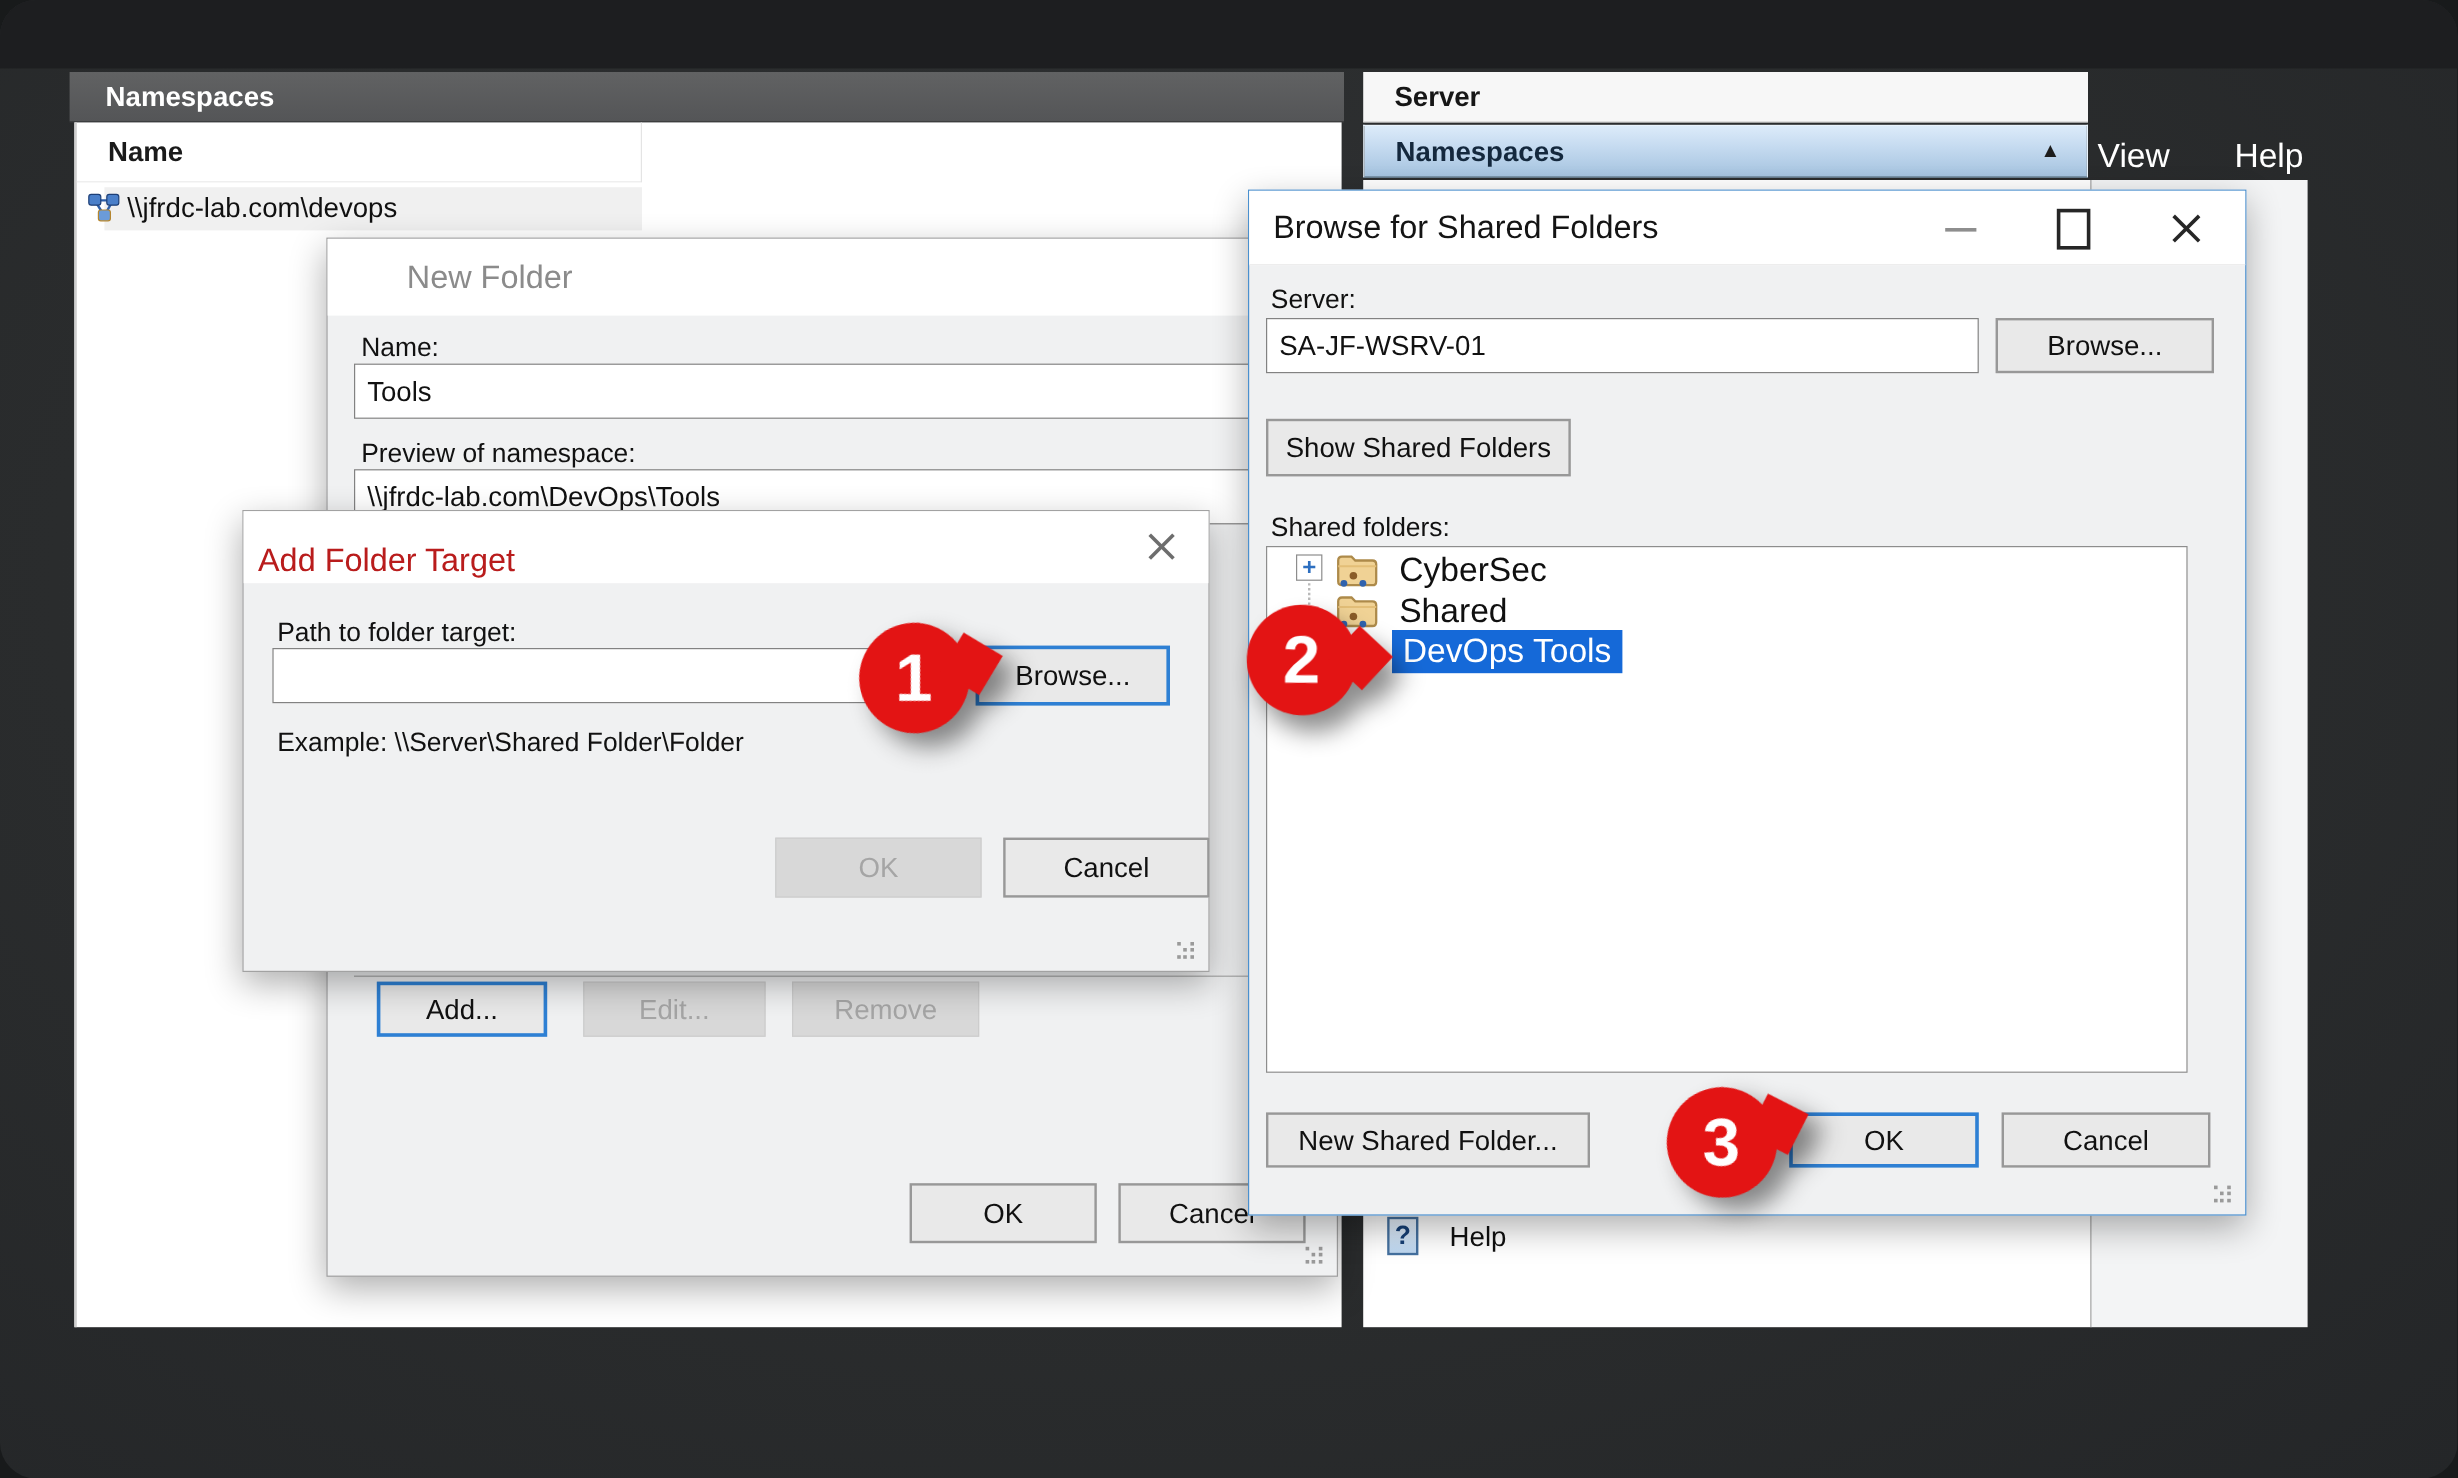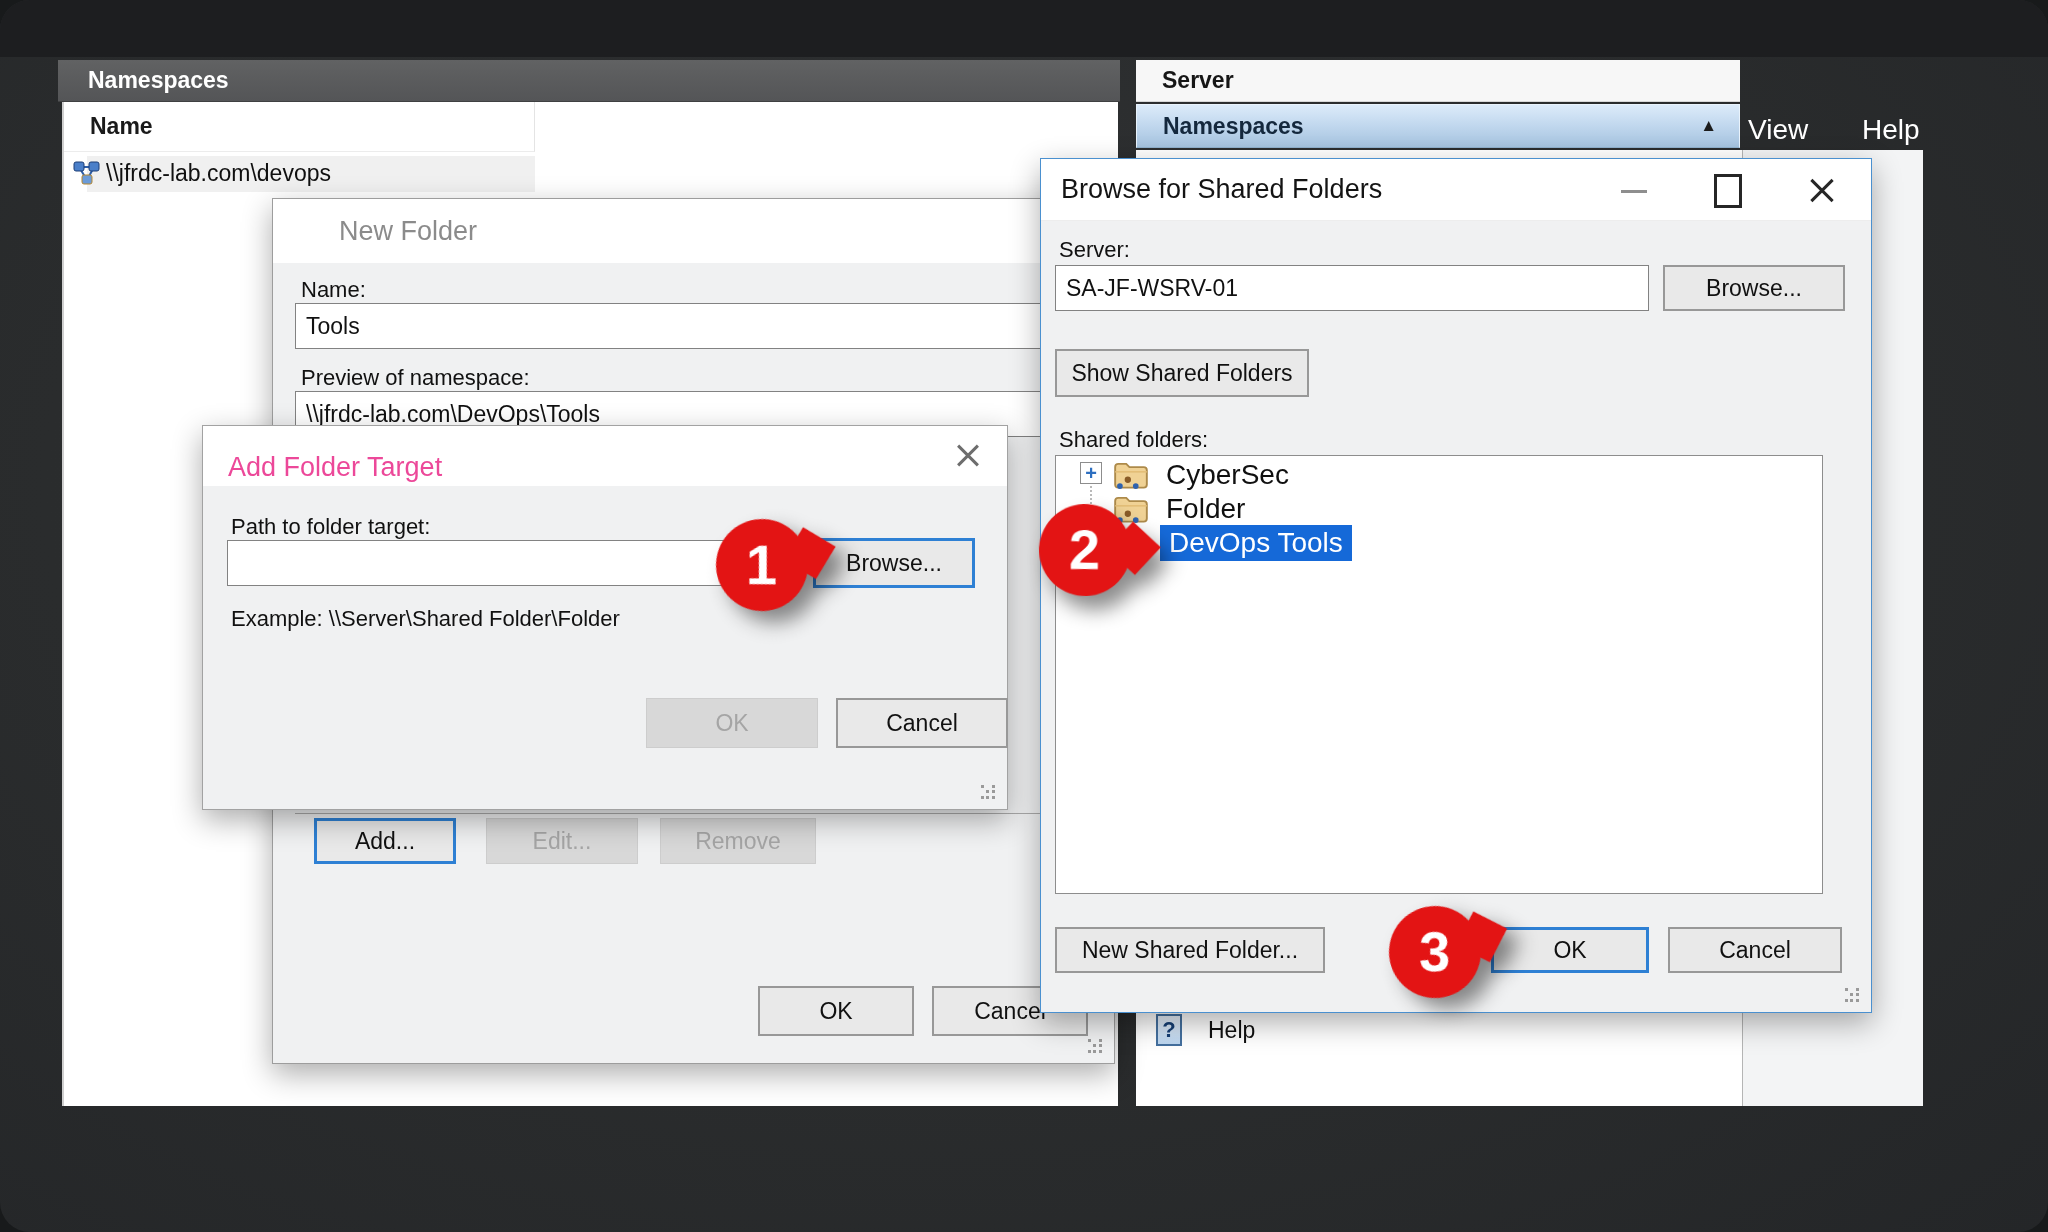--- a/index.html
+++ b/index.html
@@ -67,21 +67,21 @@
   .nf-add{left:41px;top:619px;width:142px;height:46px;}
   .nf-edit{left:213px;top:619px;width:152px;height:46px;}
   .nf-remove{left:387px;top:619px;width:156px;height:46px;}
   .nf-ok{left:485px;top:787px;width:156px;height:50px;}
   .nf-cancel{left:659px;top:787px;width:156px;height:50px;}
   .newfolder .grip{right:10px;bottom:8px;}
 
   
   .dlg.addtarget{left:202px;top:425px;width:806px;height:385px;border:1px solid #a2a2a2;z-index:30;}
   .addtarget .titlebar{height:60px;}
-  .addtarget .title{padding-left:25px;font-size:27px;color:#ec4899;flex:1;margin-top:22px;}
+  .addtarget .title{padding-left:12px;font-size:27px;color:#b91c1c;flex:1;margin-top:22px;}
   .x-close{position:relative;width:34px;height:34px;margin-right:22px;}
   .x-close::before,.x-close::after{content:"";position:absolute;left:3px;top:15px;width:28px;height:3px;background:#6d6d6d;}
   .x-close::before{transform:rotate(45deg);} .x-close::after{transform:rotate(-45deg);}
   .at-path-lab{left:28px;top:88px;}
   .at-path{left:24px;top:114px;width:534px;height:46px;}
   .at-browse{left:610px;top:112px;width:162px;height:50px;}
   .at-example{left:28px;top:180px;}
   .at-ok{left:443px;top:272px;width:172px;height:50px;}
   .at-cancel{left:633px;top:272px;width:172px;height:50px;}
   .addtarget .grip{right:10px;bottom:8px;}
@@ -239,21 +239,21 @@
         <span style="position:absolute;left:110px;">CyberSec</span>
       </div>
       <div class="tree-row" style="left:0;top:36px;width:760px;">
         <svg class="fold-ico" width="38" height="32" viewBox="0 0 24 20">
           <path d="M2 5 q0-2 2-2 h5 l2 2 h9 q2 0 2 2 v9 q0 2 -2 2 h-16 q-2 0 -2 -2 z" fill="#f0d295" stroke="#ad8a4a" stroke-width="1.2"></path>
           <path d="M2 8 h20" stroke="#e3be77" stroke-width="1"></path>
           <circle cx="10" cy="13" r="2" fill="#8a5c28"></circle>
           <circle cx="5" cy="17" r="1.8" fill="#2f62ae"></circle>
             <circle cx="15" cy="17" r="1.8" fill="#2f62ae"></circle>
         </svg>
-        <span style="position:absolute;left:110px;">Folder</span>
+        <span style="position:absolute;left:110px;">Shared</span>
       </div>
       <div class="tree-row" style="left:0;top:70px;width:760px;">
         <svg class="fold-ico" width="38" height="32" viewBox="0 0 24 20">
           <path d="M2 5 q0-2 2-2 h5 l2 2 h9 q2 0 2 2 v9 q0 2 -2 2 h-16 q-2 0 -2 -2 z" fill="#f0d295" stroke="#ad8a4a" stroke-width="1.2"></path>
           <path d="M2 8 h20" stroke="#e3be77" stroke-width="1"></path>
           <circle cx="10" cy="13" r="2" fill="#8a5c28"></circle>
           <circle cx="5" cy="17" r="1.8" fill="#2f62ae"></circle>
             <circle cx="15" cy="17" r="1.8" fill="#2f62ae"></circle>
         </svg>
         <span class="sel" style="position:absolute;left:104px;">DevOps Tools</span>

